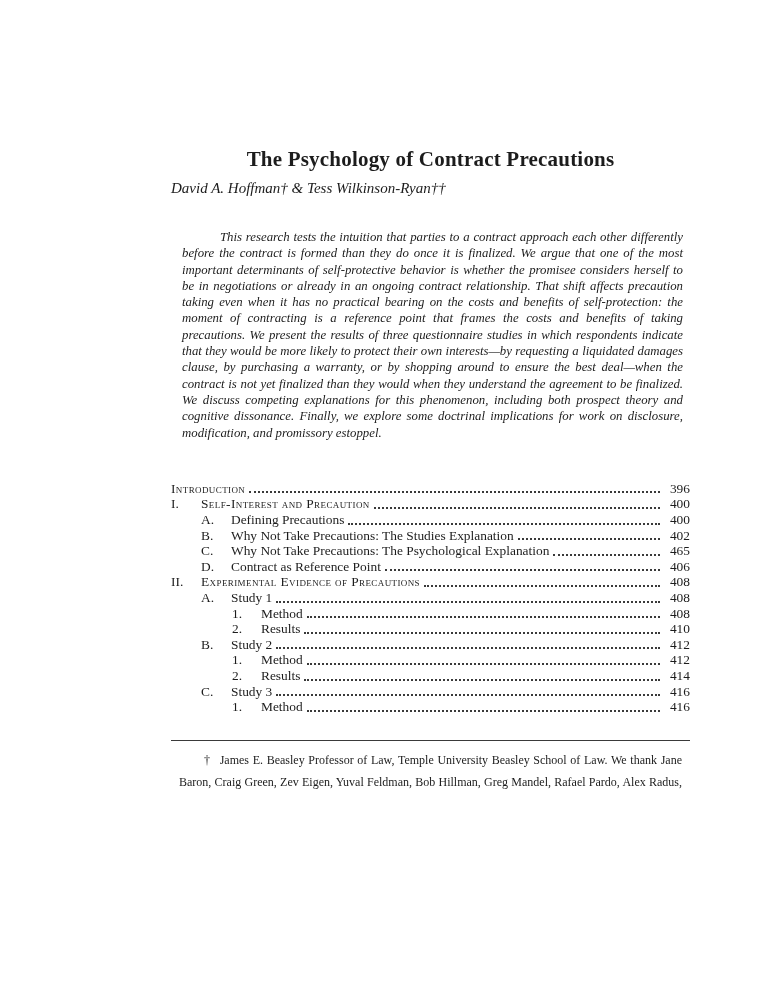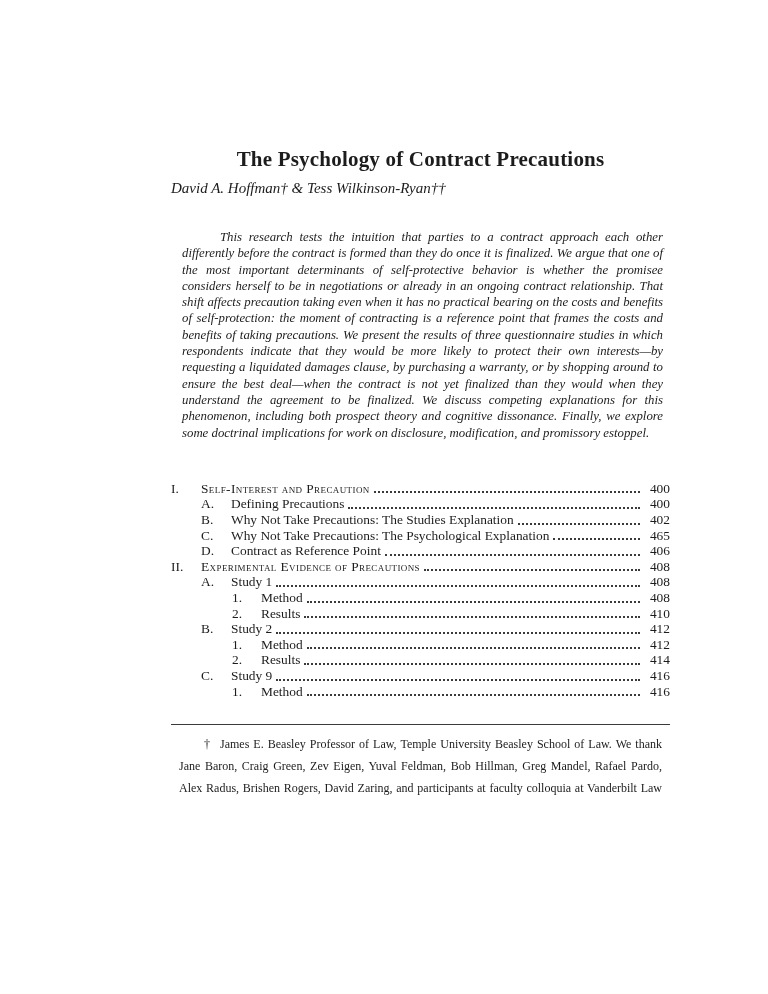--- a/index.html
+++ b/index.html
@@ -5,21 +5,21 @@
   html, body { margin: 0; padding: 0; background: #ffffff; }
   .page {
     position: relative;
     width: 768px;
     height: 796px;
     margin: 0 auto;
     background: #ffffff;
     color: #1c1c1c;
     font-family: "Liberation Serif", "DejaVu Serif", serif;
     box-sizing: border-box;
-    padding: 146px 98px 0 171px; 
+    padding: 146px 78px 0 171px; 
     overflow: hidden;
   }
   .title {
     margin: 0;
     font-size: 21px;
     line-height: 26px;
     font-weight: bold;
     text-align: center;
     letter-spacing: 0.2px;
   }
@@ -89,20 +89,25 @@
 <div class="page">
 
   <h1 class="title">The Psychology of Contract Precautions</h1>
 
   <div class="authors">David A. Hoffman† &amp; Tess Wilkinson-Ryan††</div>
 
   <p class="abstract">This research tests the intuition that parties to a contract approach each other differently before the contract is formed than they do once it is finalized. We argue that one of the most important determinants of self-protective behavior is whether the promisee considers herself to be in negotiations or already in an ongoing contract relationship. That shift affects precaution taking even when it has no practical bearing on the costs and benefits of self-protection: the moment of contracting is a reference point that frames the costs and benefits of taking precautions. We present the results of three questionnaire studies in which respondents indicate that they would be more likely to protect their own interests—by requesting a liquidated damages clause, by purchasing a warranty, or by shopping around to ensure the best deal—when the contract is not yet finalized than they would when they understand the agreement to be finalized. We discuss competing explanations for this phenomenon, including both prospect theory and cognitive dissonance. Finally, we explore some doctrinal implications for work on disclosure, modification, and promissory estoppel.</p>
 
   <div class="toc" id="toc-rows">
       <div class="toc-row lvl0">
+        <span class="toc-label sc">Introduction</span>
+        <span class="toc-dots"></span>
+        <span class="toc-page">396</span>
+      </div>
+      <div class="toc-row lvl0">
         <span class="toc-num">I.</span>
         <span class="toc-label sc">Self-Interest and Precaution</span>
         <span class="toc-dots"></span>
         <span class="toc-page">400</span>
       </div>
       <div class="toc-row lvl1">
         <span class="toc-num">A.</span>
         <span class="toc-label">Defining Precautions</span>
         <span class="toc-dots"></span>
         <span class="toc-page">400</span>
@@ -162,21 +167,21 @@
         <span class="toc-page">412</span>
       </div>
       <div class="toc-row lvl2">
         <span class="toc-num">2.</span>
         <span class="toc-label">Results</span>
         <span class="toc-dots"></span>
         <span class="toc-page">414</span>
       </div>
       <div class="toc-row lvl1">
         <span class="toc-num">C.</span>
-        <span class="toc-label">Study 9</span>
+        <span class="toc-label">Study 3</span>
         <span class="toc-dots"></span>
         <span class="toc-page">416</span>
       </div>
       <div class="toc-row lvl2">
         <span class="toc-num">1.</span>
         <span class="toc-label">Method</span>
         <span class="toc-dots"></span>
         <span class="toc-page">416</span>
       </div>
     </div>

